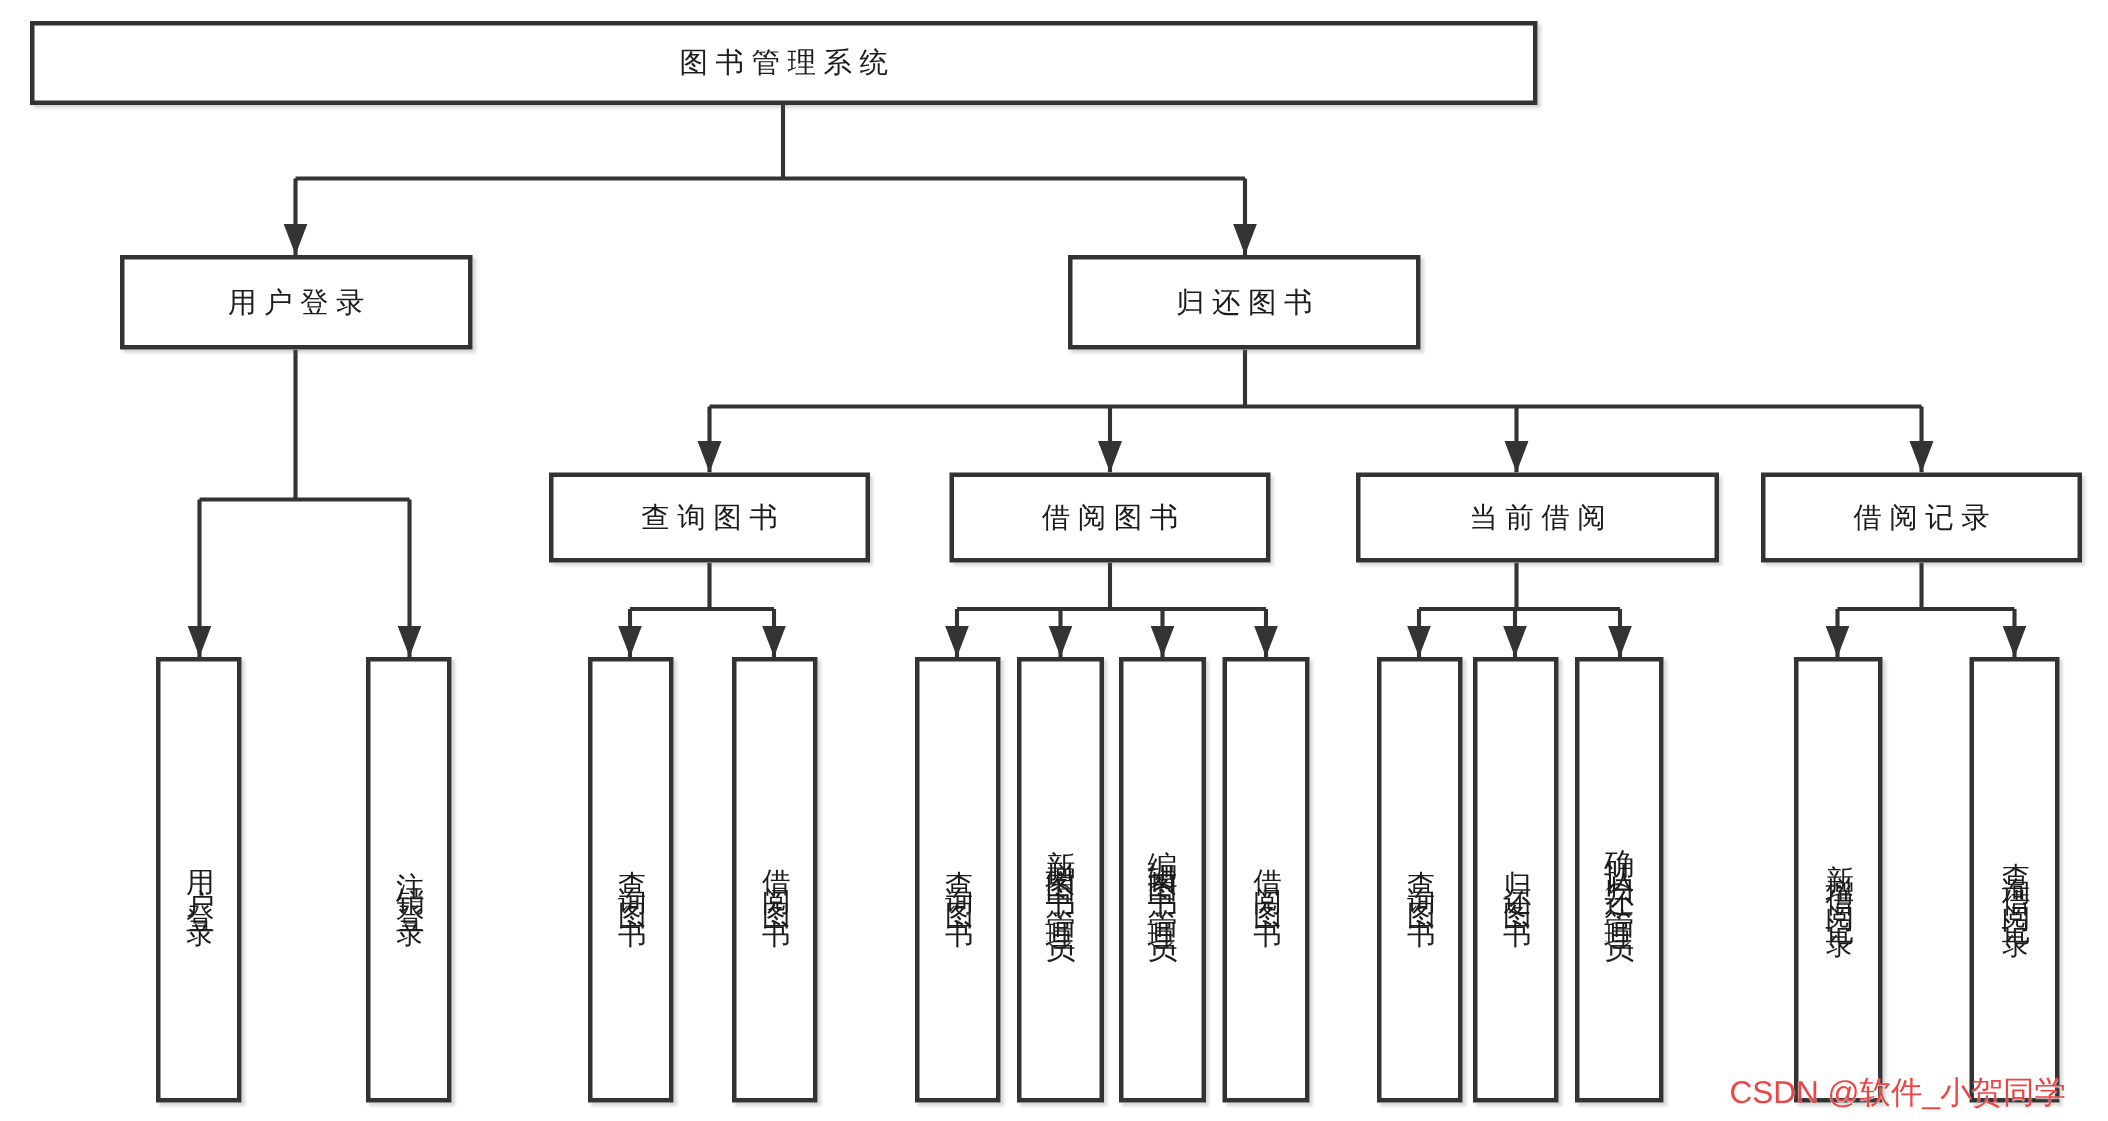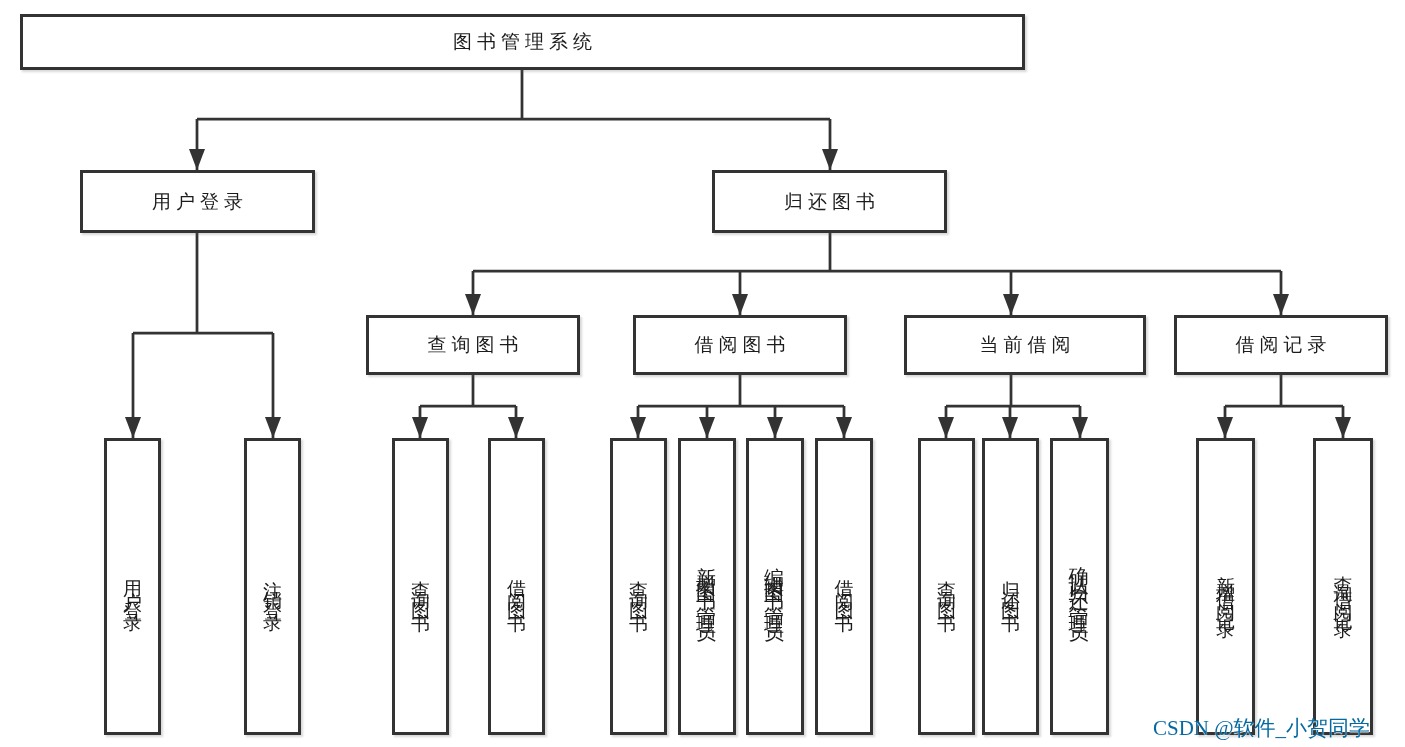--- a/index.html
+++ b/index.html
@@ -36,24 +36,23 @@
   }
   .node.v.sp-a .lbl { letter-spacing: 11px; }
   .node.v.sp-b .lbl { letter-spacing: 9px; }
   .node.v.sp-c .lbl { letter-spacing: 8px; font-size: 20px; }
   .watermark {
     position: absolute;
     left: 1153px;
     top: 714px;
     z-index: 5;
     font-size: 21px;
-    color: #0369a1;
+    color: #ef4444;
     white-space: nowrap;
     text-shadow: 0 1px 1px #ffffff;
-    font-family: Liberation Serif, serif;
   }
 </style>
 </head>
 <body>
 
 <div class="stage">
 
   <svg class="wires" width="1405" height="747" viewBox="0 0 1405 747">
     <defs>
       <marker id="arw" markerUnits="userSpaceOnUse" markerWidth="24" markerHeight="18" refX="21" refY="8" orient="auto">

